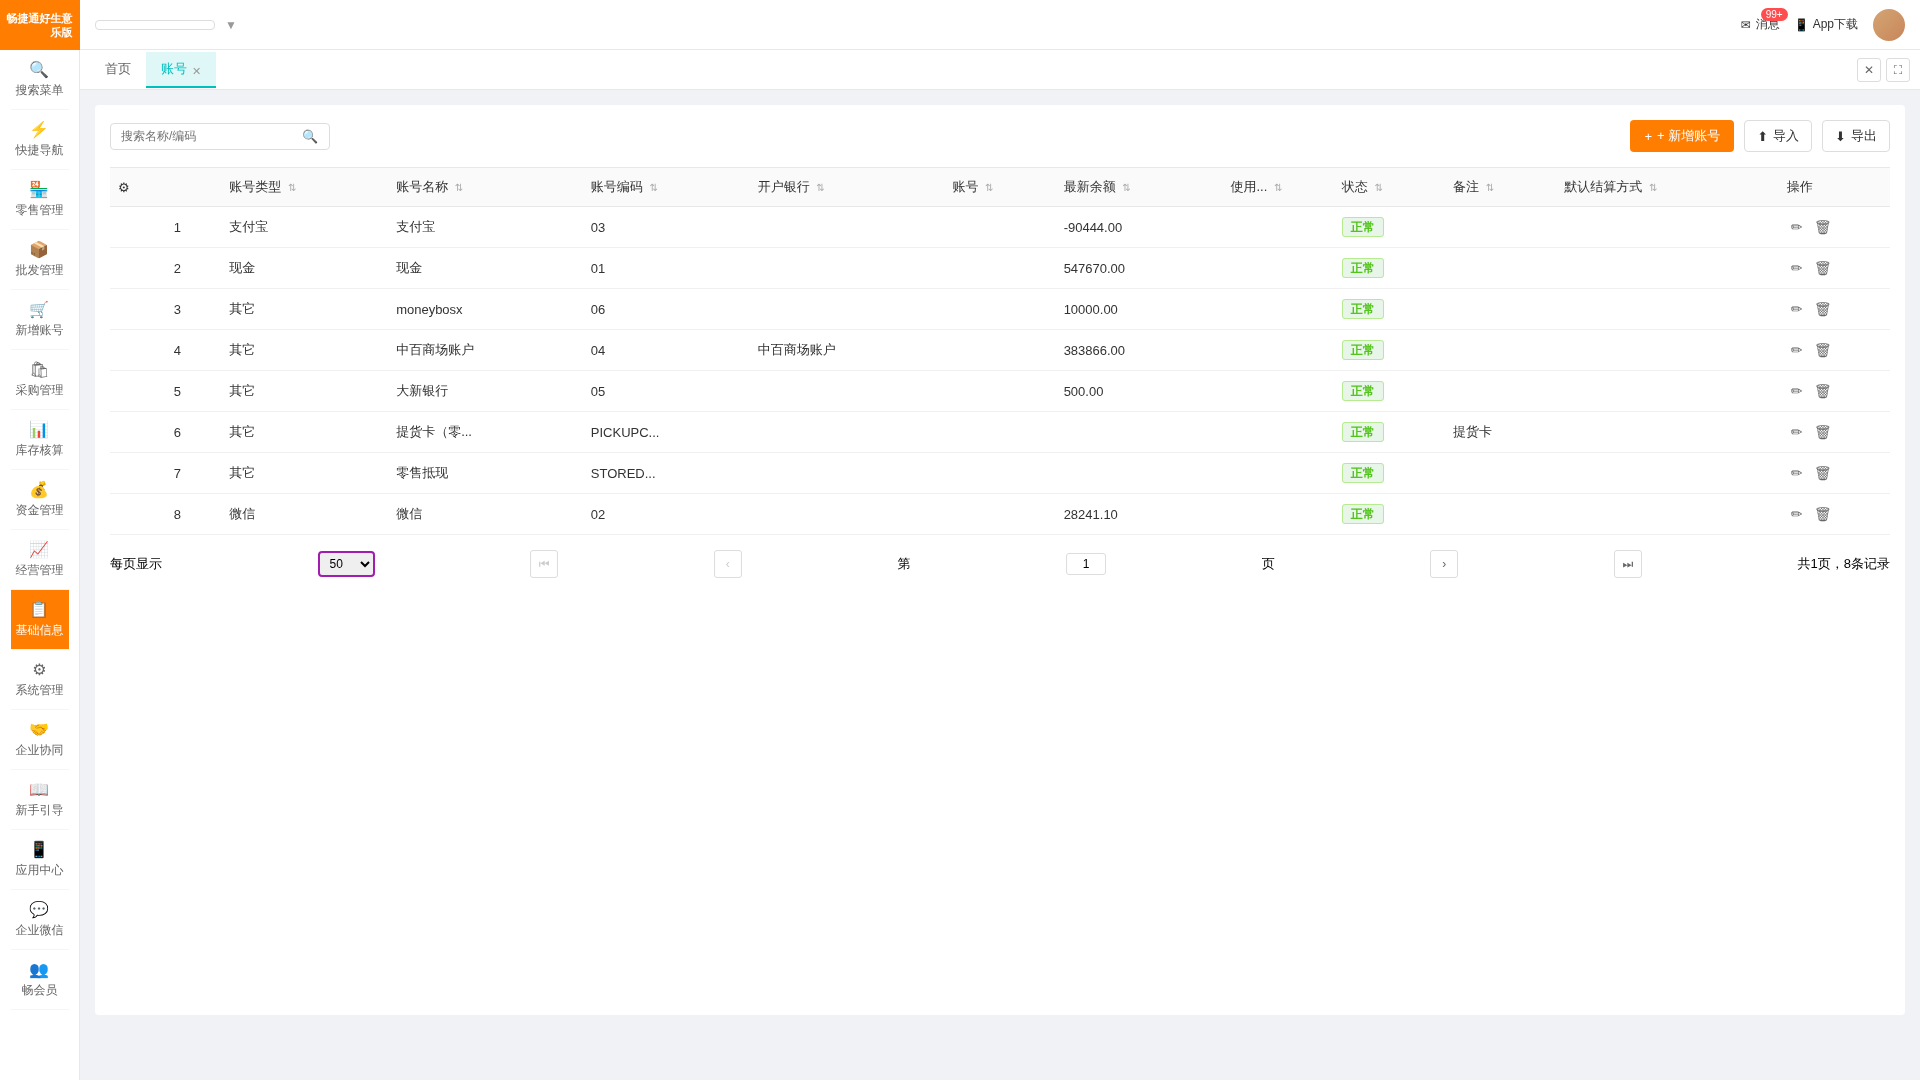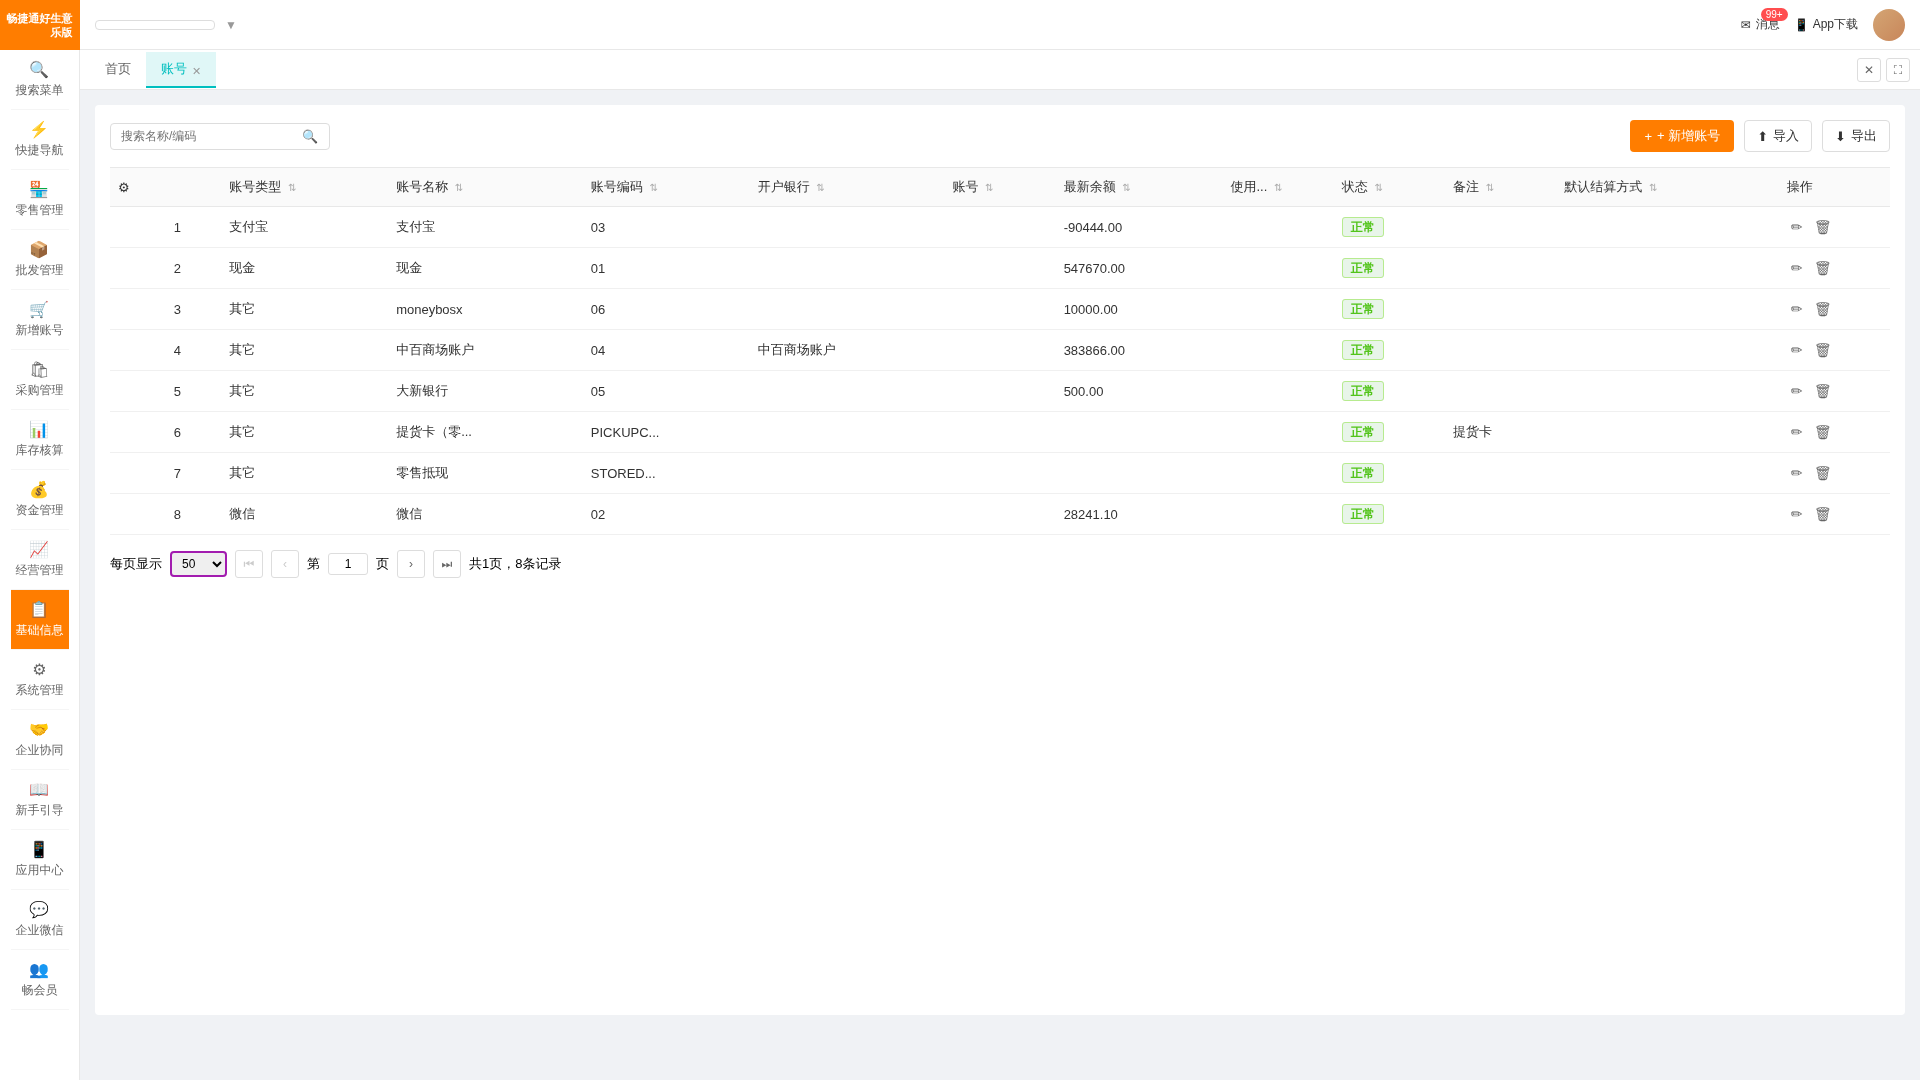--- a/index.html
+++ b/index.html
@@ -240,21 +240,21 @@
       cursor: pointer;
       color: #666;
       font-size: 14px;
       padding: 2px 4px;
     }
 
     
     .pagination {
       display: flex;
       align-items: center;
-      justify-content: flex-start;
+      justify-content: space-between;
       padding: 15px 0 5px 0;
       gap: 8px;
       font-size: 13px;
     }
     .page-size-select {
       border: 2px solid #a21caf;
       border-radius: 4px;
       padding: 3px 6px;
       font-size: 12px;
     }

